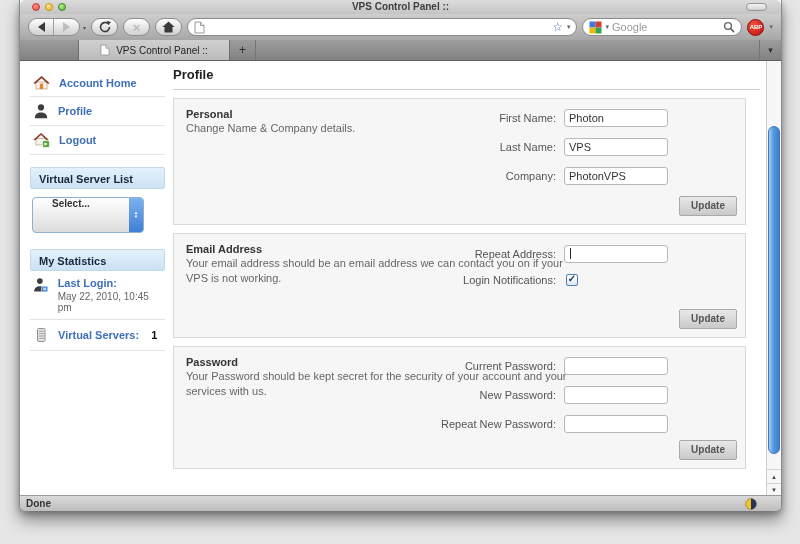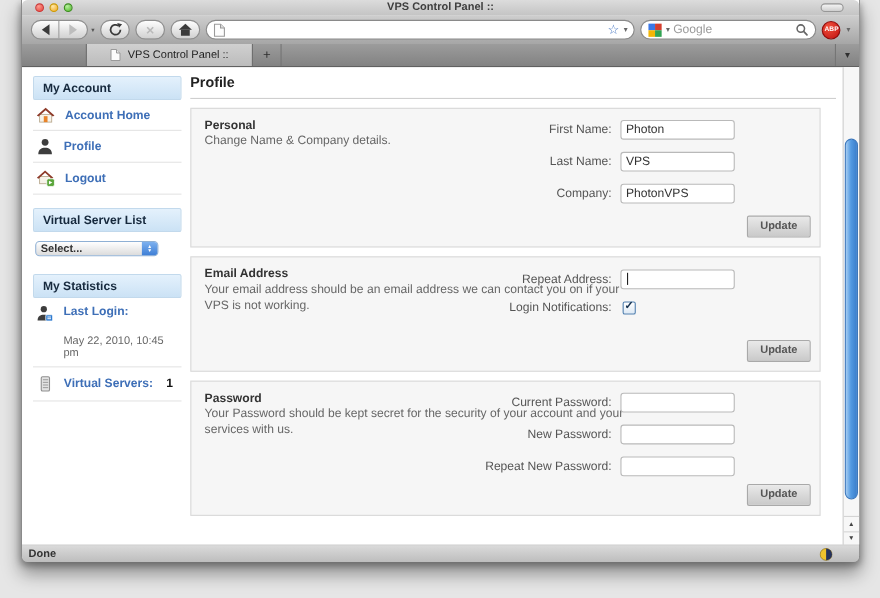--- a/index.html
+++ b/index.html
@@ -63,28 +63,28 @@
   
   .content { position:relative; height:435px; background:#fff; border-top:1px solid #606060; display:flex; }
 
   
   .sidebar { width:145px; padding:8px 0 0 10px; flex:none; }
   .sb-header { height:22px; line-height:22px; padding-left:8px; font-size:11px; font-weight:bold; color:#16293d;
     background:linear-gradient(#e4f1fc,#cbe2f5); border:1px solid #c2d9ec; border-radius:2px; }
   .sb-item { display:flex; align-items:center; gap:9px; padding:6px 2px 6px 3px; border-bottom:1px solid #e4e4e4; }
   .sb-item .lbl { font-size:11px; font-weight:bold; color:#3e6fb7; }
   .sb-gap { height:12px; }
-  .sb-select { margin:8px 0 4px 2px; width:112px; height:14px; border:1px solid #8fb0d4; border-radius:4px;
-    background:linear-gradient(#ffffff,#dcdcdc); display:flex; align-items:center; position:relative; padding-left:4px; }
+  .sb-select { margin:8px 0 4px 2px; width:112px; height:36px; border:1px solid #8fb0d4; border-radius:4px;
+    background:linear-gradient(#ffffff,#dcdcdc); display:flex; align-items:flex-start; position:relative; padding-left:19px; }
   .sb-select .sel-label { font-size:10px; font-weight:bold; color:#333; }
   .sel-stepper { position:absolute; right:0; top:0; bottom:0; width:14px; border-radius:0 3px 3px 0;
     background:linear-gradient(#7db1ef,#3f7fd6); display:flex; flex-direction:column; align-items:center; justify-content:center; }
   .sel-stepper span { font-size:4.5px; color:#fff; line-height:4px; }
   .stat-item { display:flex; gap:9px; padding:6px 2px 6px 3px; border-bottom:1px solid #e4e4e4; align-items:flex-start; }
-  .stat-item .col { display:flex; flex-direction:column; gap:16px; }
+  .stat-item .col { display:flex; flex-direction:column; gap:2px; }
   .stat-lbl { font-size:11px; font-weight:bold; color:#3e6fb7; }
   .stat-val { font-size:10px; color:#666; }
   .stat-inline { display:flex; align-items:center; gap:9px; padding:7px 2px 7px 3px; border-bottom:1px solid #e4e4e4; }
   .stat-num { font-size:11px; font-weight:bold; color:#111; margin-left:3px; }
 
   
   .main { flex:1; padding:6px 6px 0 8px; }
   .page-title { font-size:13px; font-weight:bold; color:#222; padding-bottom:7px; border-bottom:1px solid #cfcfcf; }
   .section { position:relative; width:573px; background:#f6f6f6; border:1px solid #d9d9d9; margin-top:8px; }
   .sec-desc { padding:9px 12px; width:420px; }
@@ -199,21 +199,20 @@
       </svg>
       <span>VPS Control Panel ::</span>
     </div>
     <div class="newtab">+</div>
     <div class="alltabs">▾</div>
   </div>
 
   <div class="content">
 
     <div class="sidebar">
-      <div class="sb-header">My Account</div>
 
       <div class="sb-item">
         <svg width="17" height="15" viewBox="0 0 17 15">
           <rect x="3" y="7" width="11" height="7" fill="#f7f3ea" stroke="#b9a98f" stroke-width="0.8"></rect>
           <polygon points="0.5,8 8.5,1 16.5,8 15,9 8.5,3.2 2,9" fill="#8e3b2a"></polygon>
           <rect x="6.8" y="8.6" width="3.4" height="5.4" fill="#e8832a"></rect>
         </svg>
         <span class="lbl">Account Home</span>
       </div>
 

